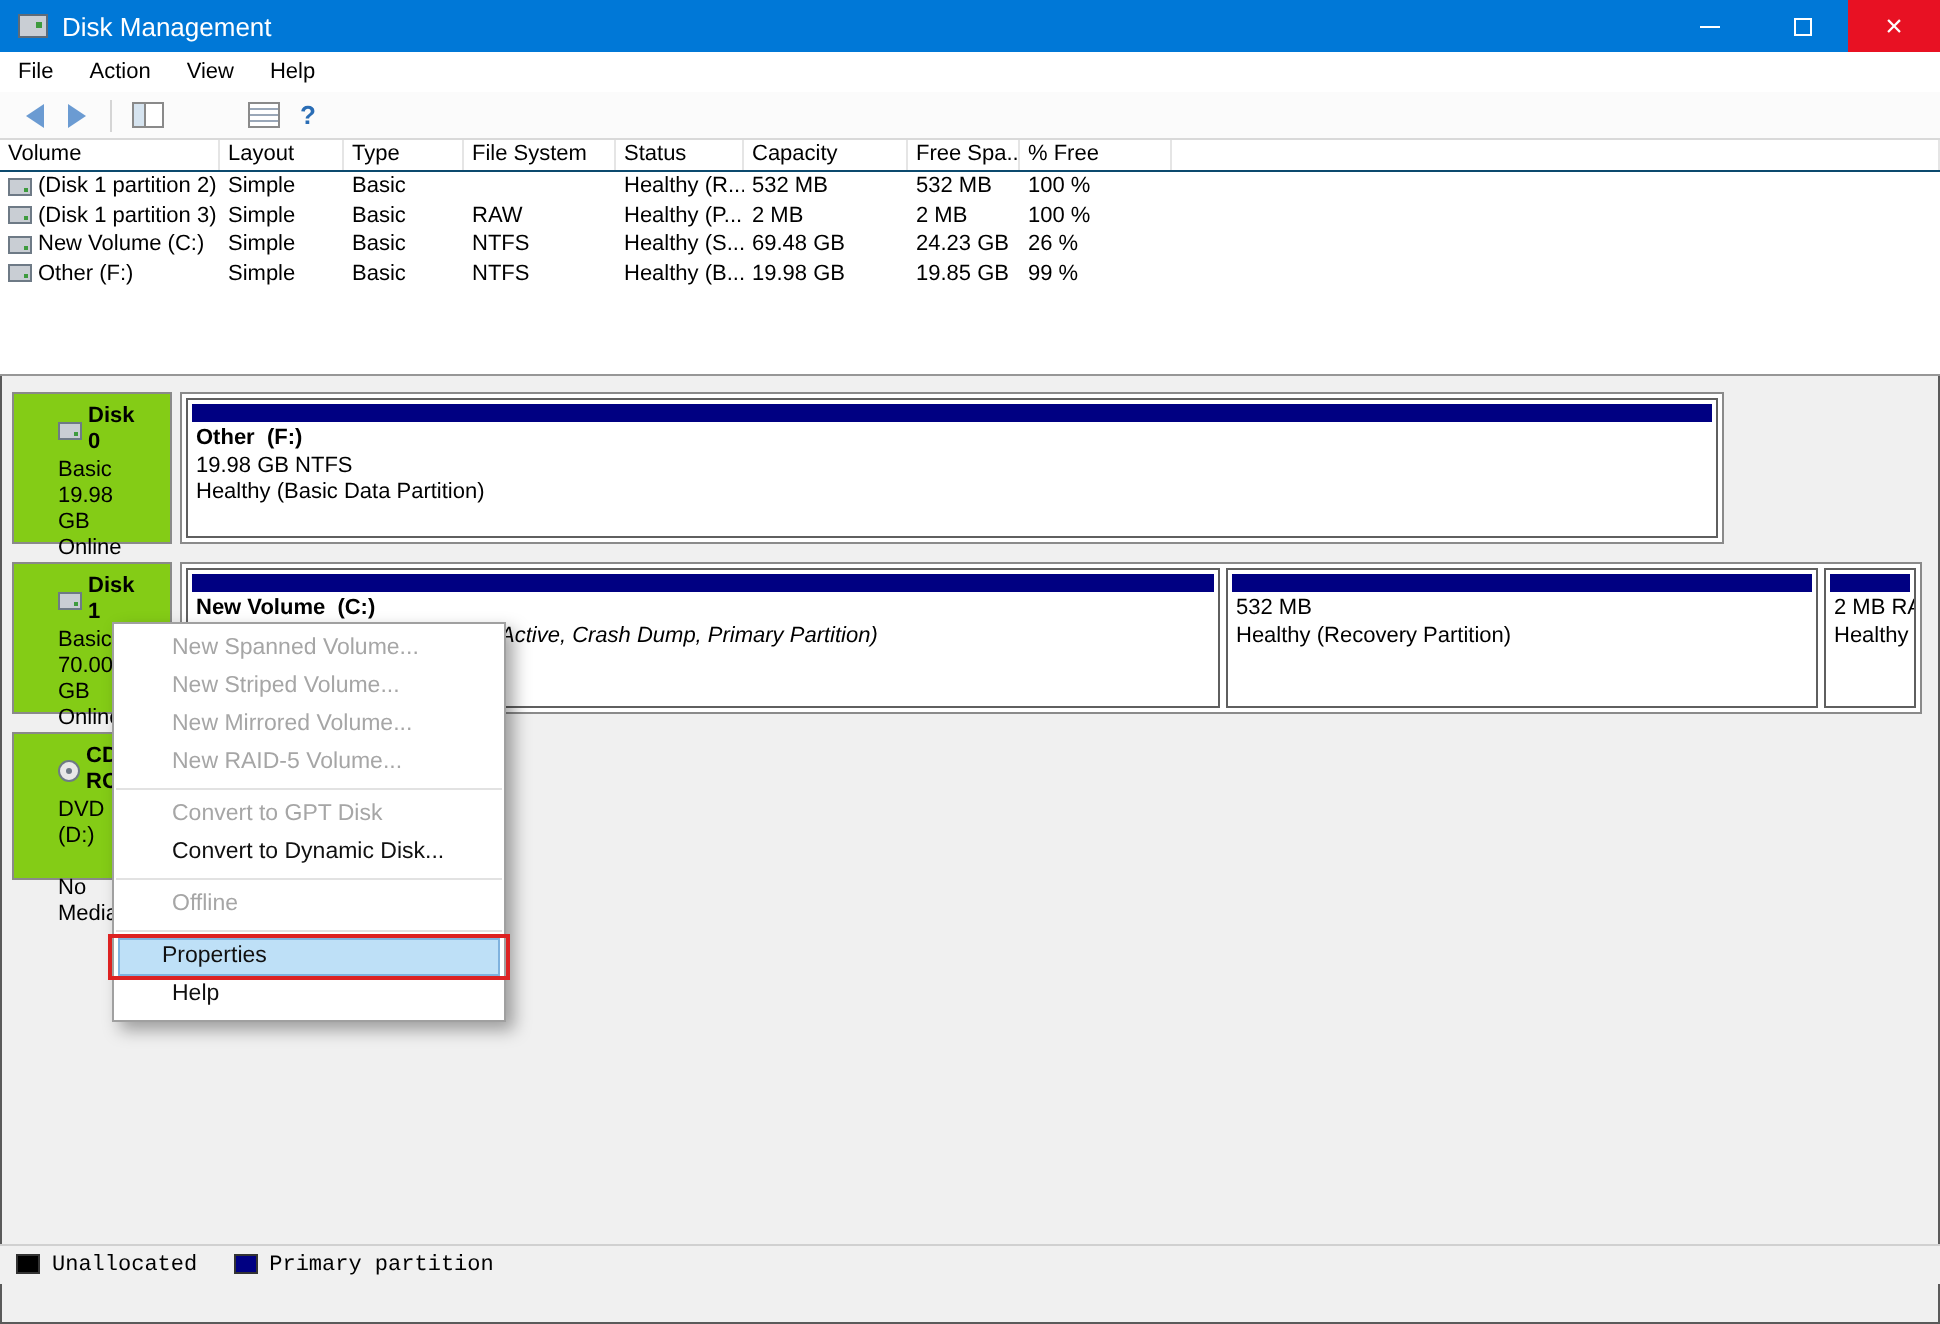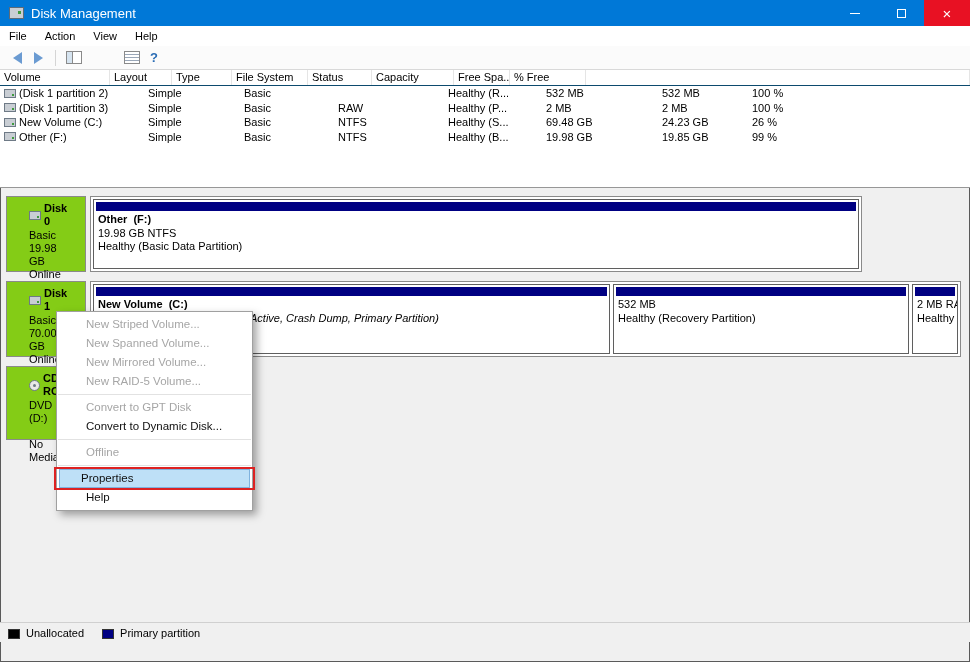--- a/index.html
+++ b/index.html
@@ -38,21 +38,21 @@
   .tico.props { background:repeating-linear-gradient(#fff, #fff 2px, #9AA7B8 2px, #9AA7B8 3px); }
   .thelp { color:#2A6DB5; font-weight:bold; font-size:13px; margin:0 6px; }
   .tgap { width:34px; }
 
   
   .vol-table { position:absolute; top:70px; left:0; width:100%; height:117px; background:#fff; }
   .thead { display:flex; height:16px; border-bottom:1px solid #0c4a6e; }
   .th { padding:1px 4px; border-right:1px solid #E5E5E5; overflow:hidden; white-space:nowrap; font-size:11px; }
   .c0{width:110px;} .c1{width:62px;} .c2{width:60px;} .c3{width:76px;}
   .c4{width:64px;} .c5{width:82px;} .c6{width:56px;} .c7{width:76px;} .cf{flex:1;}
-  .trow { display:flex; height:14.5px; align-items:center;gap:34px; }
+  .trow { display:flex; height:14.5px; align-items:center; }
   .td { padding:0 4px; overflow:hidden; white-space:nowrap; }
   .vol-cell { display:flex; align-items:center; gap:3px; }
   .disk-mini { width:12px; height:9px; background:#C9CED4; border:1px solid #6E7A86; flex:none; position:relative; }
   .disk-mini::after { content:""; position:absolute; right:1px; bottom:1px; width:2px; height:2px; background:#3E9B3E; }
 
   .split-line { position:absolute; top:187px; left:0; width:100%; height:1px; background:#979797; }
 
   
   .disk-row { position:absolute; left:6px; display:flex; gap:4px; }
   .disk-label { width:80px; border:1px solid #8A8A8A; background:#84cc16; padding:5px 22px; line-height:13px; }
@@ -74,21 +74,21 @@
   .mi.disabled { color:#A6A6A6; }
   .msep { height:1px; background:#E2E2E2; margin:3px 1px; }
   .prop-wrap { position:relative; }
   .mi.highlight { background:#BEE0F7; border:1px solid #7FB2DE; line-height:17px; margin:0 2px; padding-left:21px; }
   .red-annot { position:absolute; left:-3px; right:-3px; top:-2px; bottom:-2px;
                border:2px solid #DD2222; pointer-events:none; z-index:5; }
 
   
   .legend { position:absolute; left:0; top:622px; width:100%; height:20px; background:#F0F0F0;
             border-top:1px solid #D0D0D0; display:flex; align-items:center; padding-left:8px; gap:18px; }
-  .legend-item { display:flex; align-items:flex-end; gap:6px; }
+  .legend-item { display:flex; align-items:flex-start; gap:6px;font-family:Liberation Mono, monospace; }
   .swatch { width:12px; height:10px; border:1px solid #333; }
 </style>
 </head>
 <body>
 
 <div class="window">
 
   <div class="titlebar">
     <span class="app-icon"></span>
     <span class="title-text">Disk Management</span>
@@ -249,22 +249,22 @@
           <span class="cd-icon"></span>
           <span>CD-RO...</span>
         </div>
       <div>DVD (D:)</div>
       <div class="gapline"></div>
       <div>No Media</div>
     </div>
   </div>
 
   <div class="context-menu">
+    <div class="mi disabled">New Spanned Volume...</div>
     <div class="mi disabled">New Striped Volume...</div>
-    <div class="mi disabled">New Spanned Volume...</div>
     <div class="mi disabled">New Mirrored Volume...</div>
     <div class="mi disabled">New RAID-5 Volume...</div>
     <div class="msep"></div>
     <div class="mi disabled">Convert to GPT Disk</div>
     <div class="mi">Convert to Dynamic Disk...</div>
     <div class="msep"></div>
     <div class="mi disabled">Offline</div>
     <div class="msep"></div>
     <div class="prop-wrap">
       <div class="mi highlight">Properties</div>

